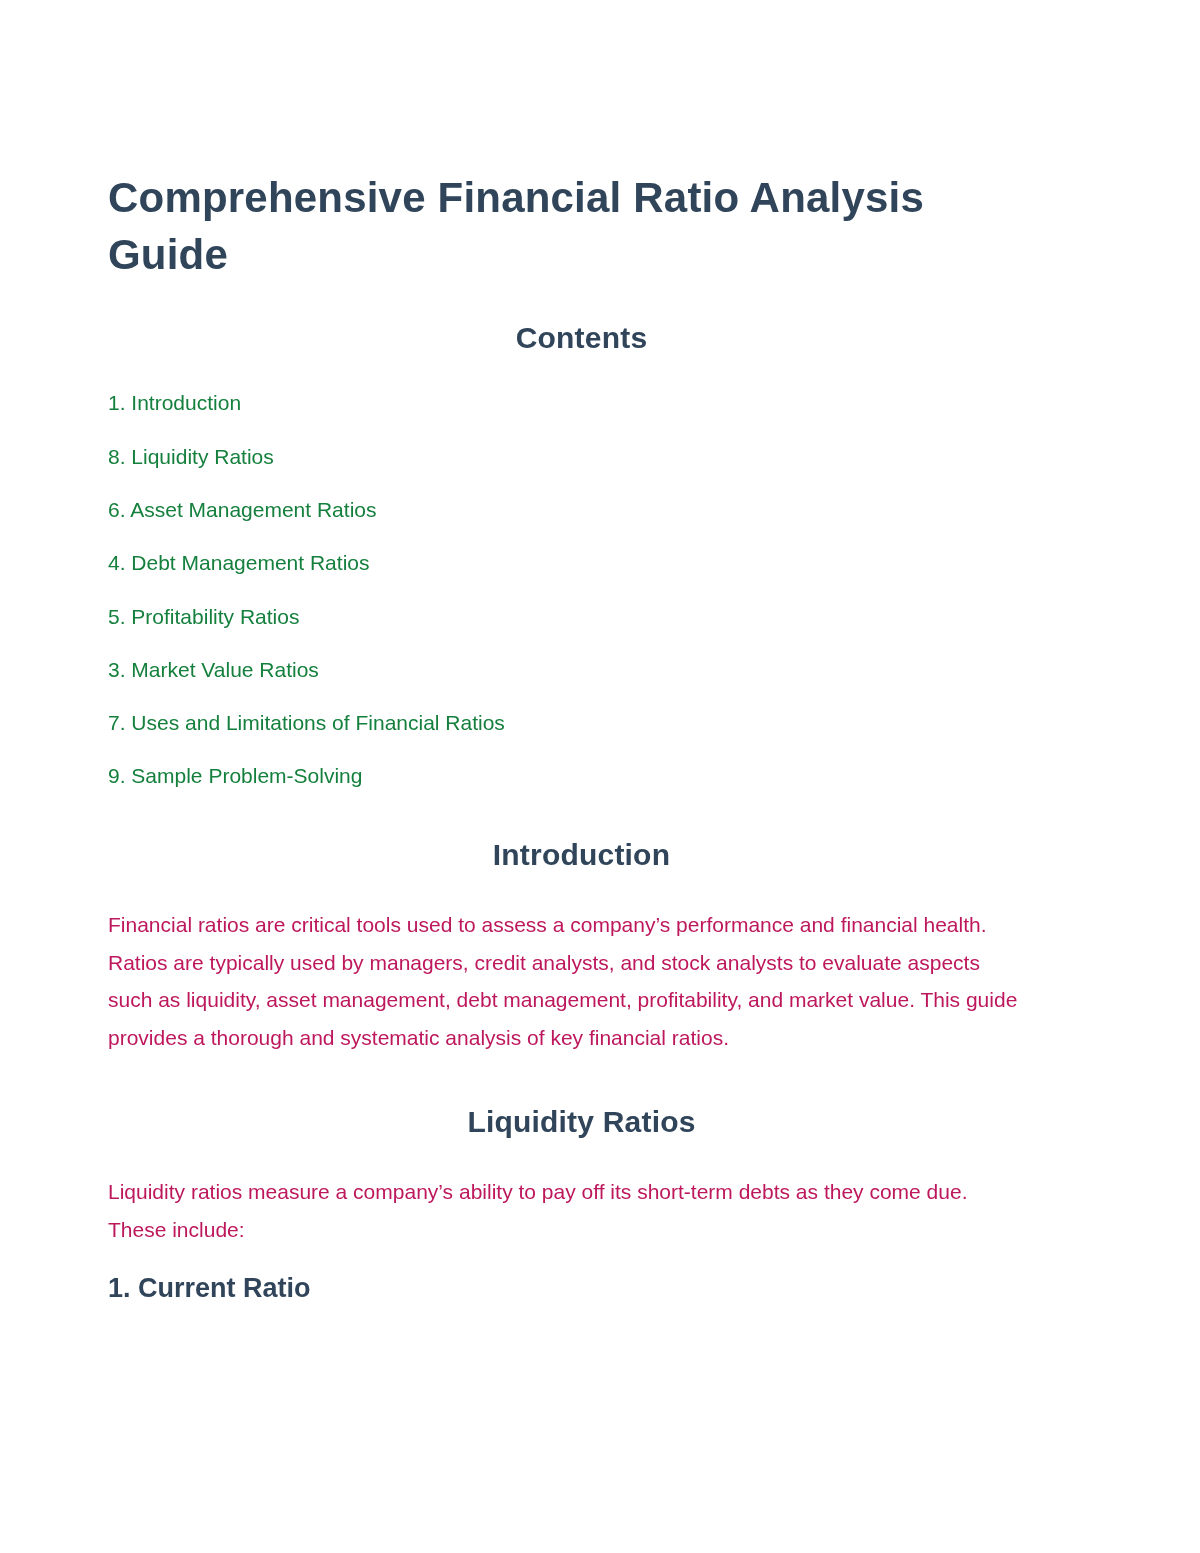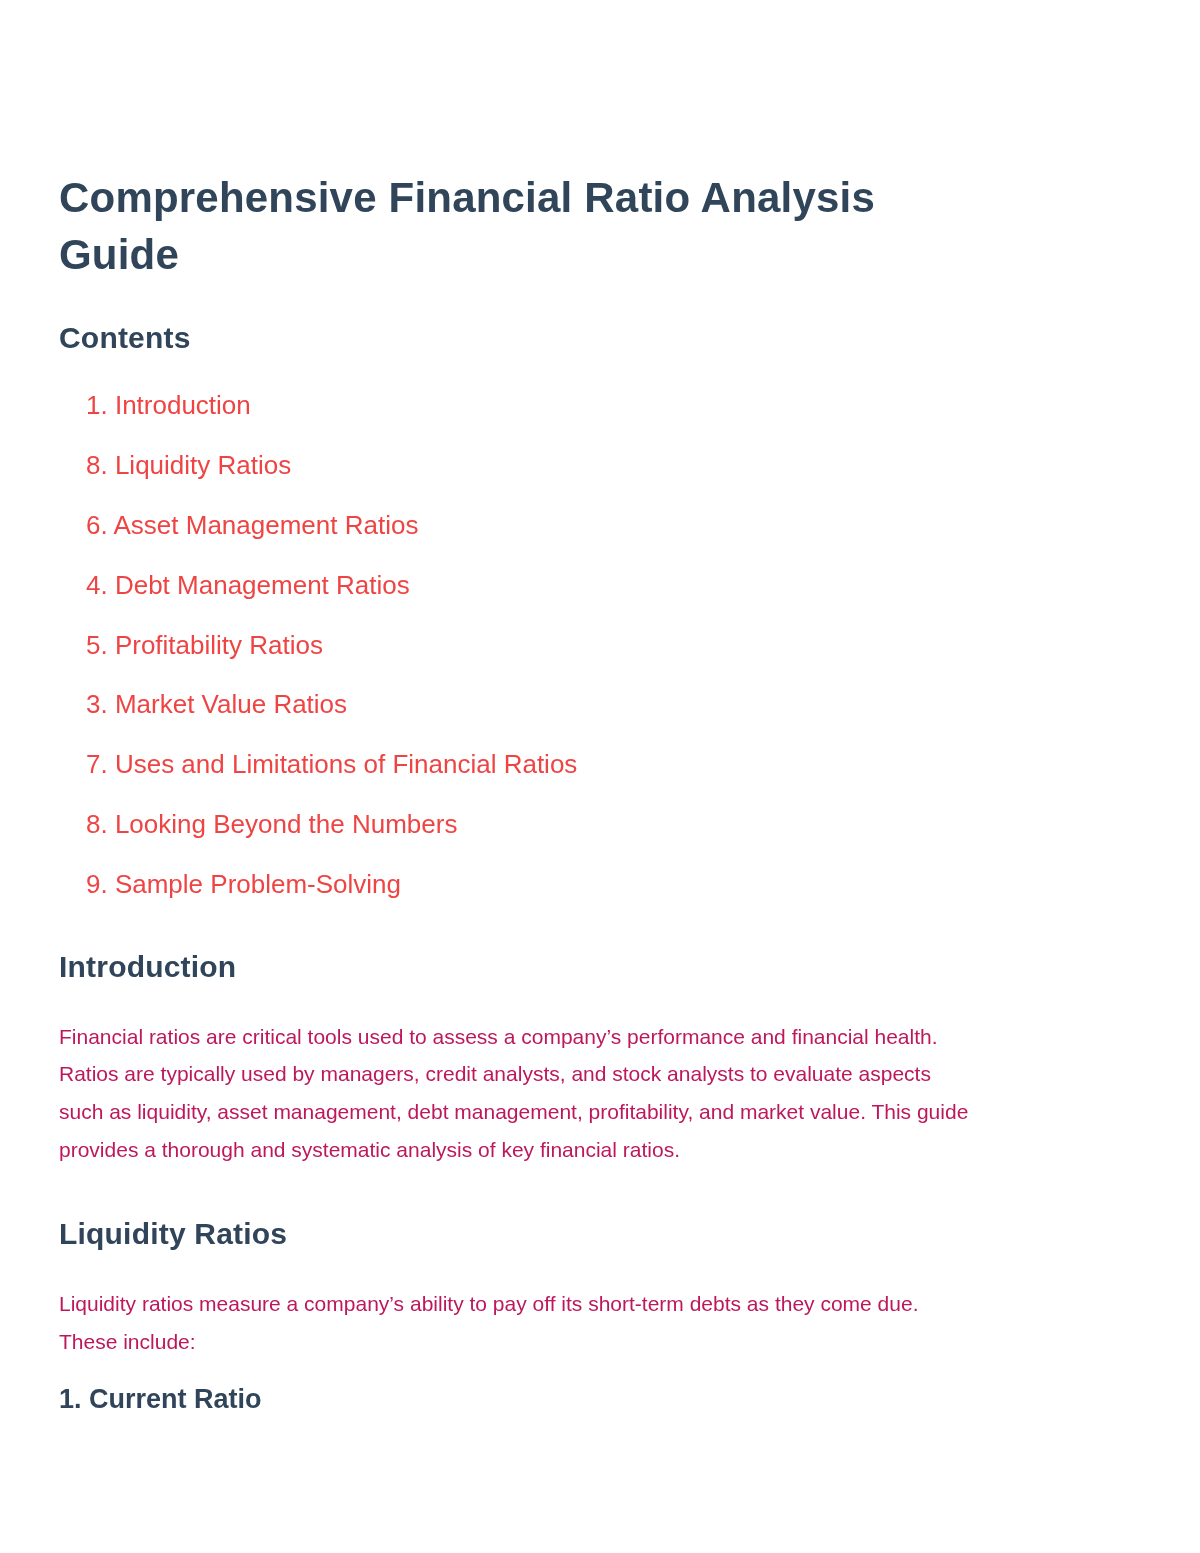--- a/index.html
+++ b/index.html
@@ -4,51 +4,51 @@
 <style>
   * { margin: 0; padding: 0; box-sizing: border-box; }
   html, body { background: #ffffff; }
   body {
     width: 1200px;
     min-height: 1553px;
     font-family: "Liberation Sans", "DejaVu Sans", sans-serif;
     color: #33475b;
   }
   .page {
-    padding: 170px 145px 80px 59px;
+    padding: 170px 145px 80px 108px;
     width: 1200px;
   }
   .doc-title {
     font-size: 42px;
     font-weight: 700;
     line-height: 1.35;
     letter-spacing: 0.2px;
     max-width: 930px;
     margin-bottom: 38px;
     color: #31455a;
   }
   .h2 {
     font-size: 30px;
     font-weight: 700;
     letter-spacing: 0.2px;
     margin-bottom: 34px;
     color: #31455a;
+    text-align: center;
   }
   .section-h2 {
     margin-top: 48px;
   }
   .toc {
     margin-bottom: 10px;
   }
   .toc-item {
-    font-size: 26px;
+    font-size: 21px;
     line-height: 1.3;
     margin-bottom: 26px;
-    color: #ef4444;
-    margin-left: 27px;
+    color: #15803d;
   }
   .body-text {
     font-size: 21px;
     line-height: 1.8;
     max-width: 915px;
     margin-bottom: 14px;
     color: #be185d;
   }
   .subheading {
     font-size: 27px;
@@ -67,21 +67,20 @@
   <h2 class="h2">Contents</h2>
 
   <div class="toc">
     <p class="toc-item">1. Introduction</p>
     <p class="toc-item">8. Liquidity Ratios</p>
     <p class="toc-item">6. Asset Management Ratios</p>
     <p class="toc-item">4. Debt Management Ratios</p>
     <p class="toc-item">5. Profitability Ratios</p>
     <p class="toc-item">3. Market Value Ratios</p>
     <p class="toc-item">7. Uses and Limitations of Financial Ratios</p>
-    <p class="toc-item">8. Looking Beyond the Numbers</p>
     <p class="toc-item">9. Sample Problem-Solving</p>
   </div>
 
   <div>
     <h2 class="h2 section-h2">Introduction</h2>
     <p class="body-text">Financial ratios are critical tools used to assess a company’s performance and financial health. Ratios are typically used by managers, credit analysts, and stock analysts to evaluate aspects such as liquidity, asset management, debt management, profitability, and market value. This guide provides a thorough and systematic analysis of key financial ratios.</p>
   </div>
 
   <div>
     <h2 class="h2 section-h2">Liquidity Ratios</h2>

